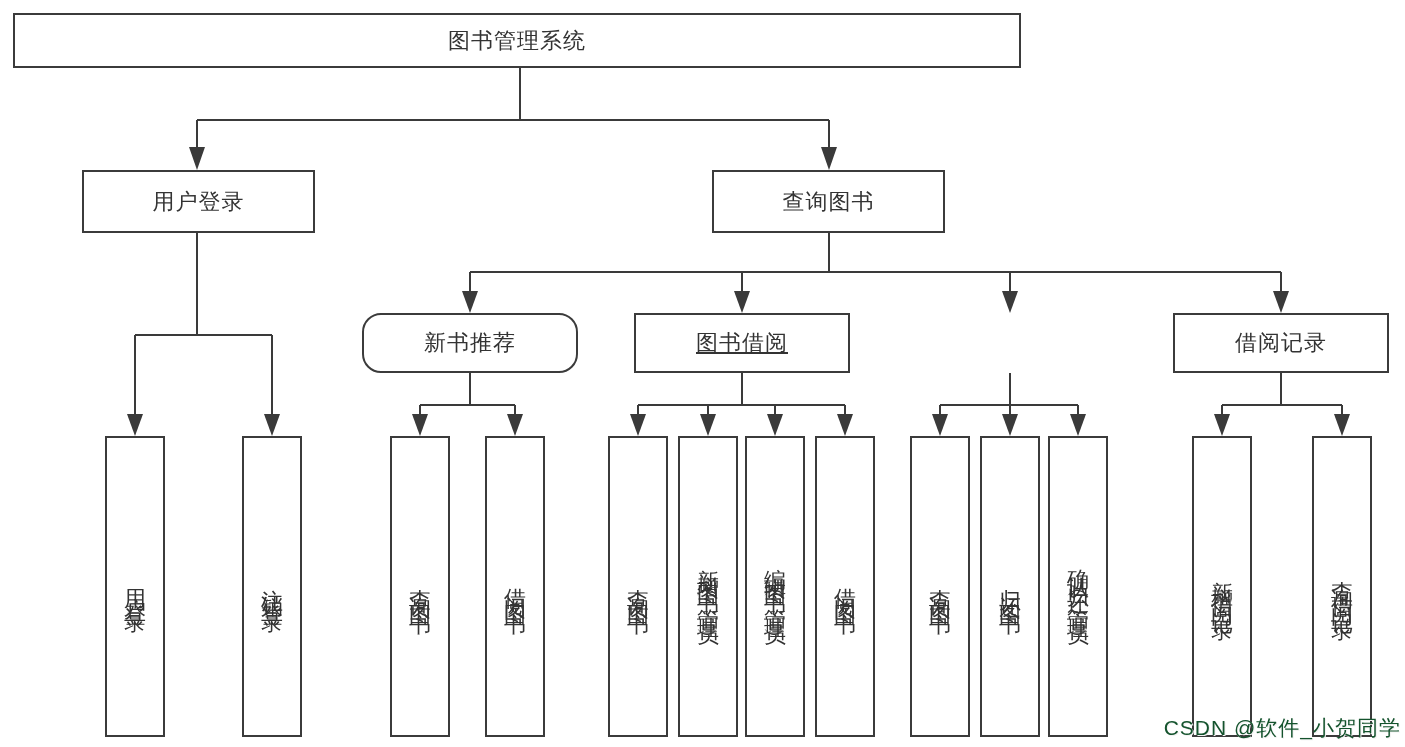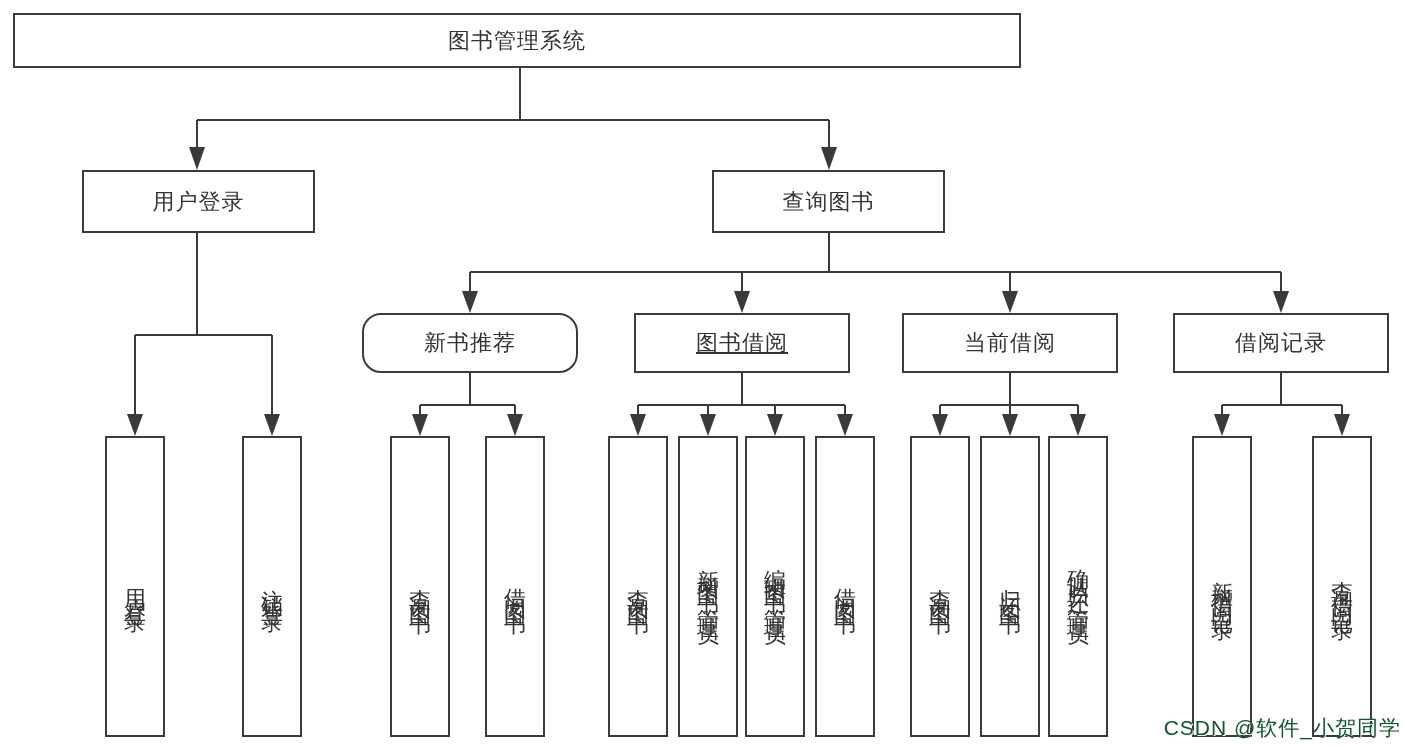--- a/index.html
+++ b/index.html
@@ -117,21 +117,20 @@
     </g>
   </svg>
 
   <div class="box b-root">图书管理系统</div>
 
   <div class="box b-l2-0">用户登录</div>
   <div class="box b-l2-1">查询图书</div>
 
   <div class="box b-l3-0">新书推荐</div>
   <div class="box b-l3-1">图书借阅</div>
-  <div class="box b-l3-2">当前借阅</div>
   <div class="box b-l3-3">借阅记录</div>
 
   <div class="box leaf lf-0">
     <span>用户登录</span>
   </div>
   <div class="box leaf lf-1">
     <span>注销登录</span>
   </div>
 
   <div class="box leaf lf-2">

